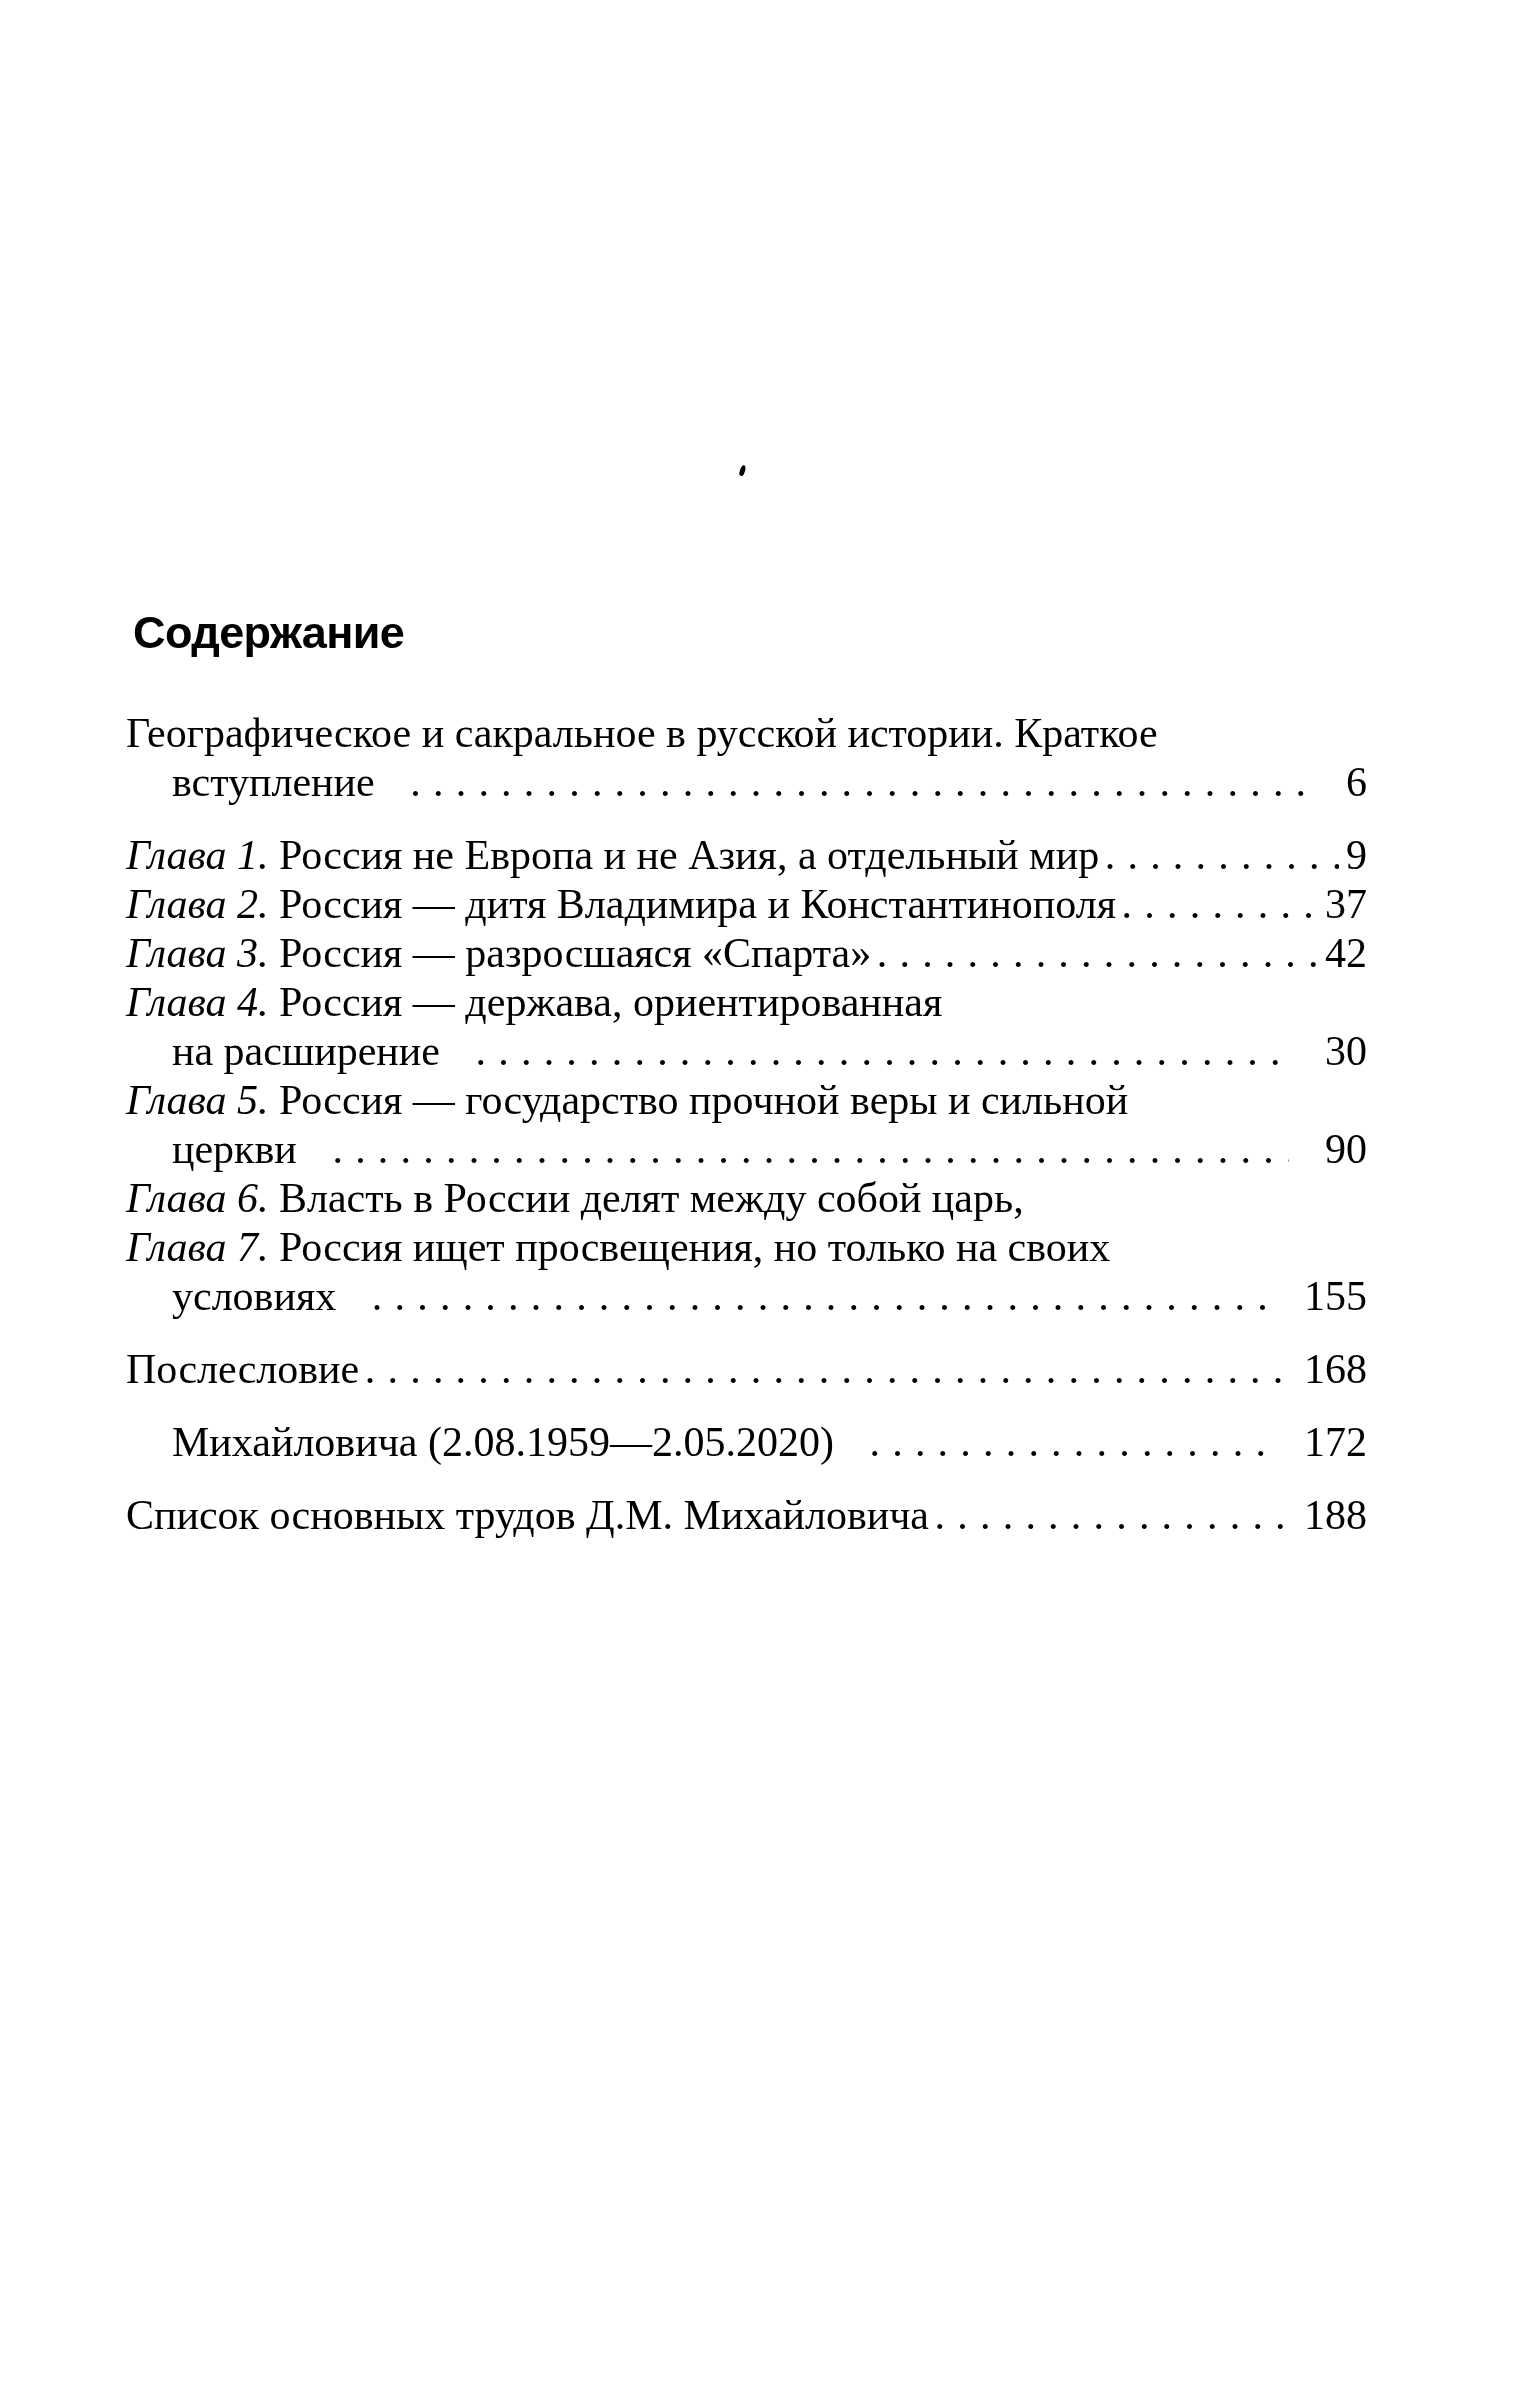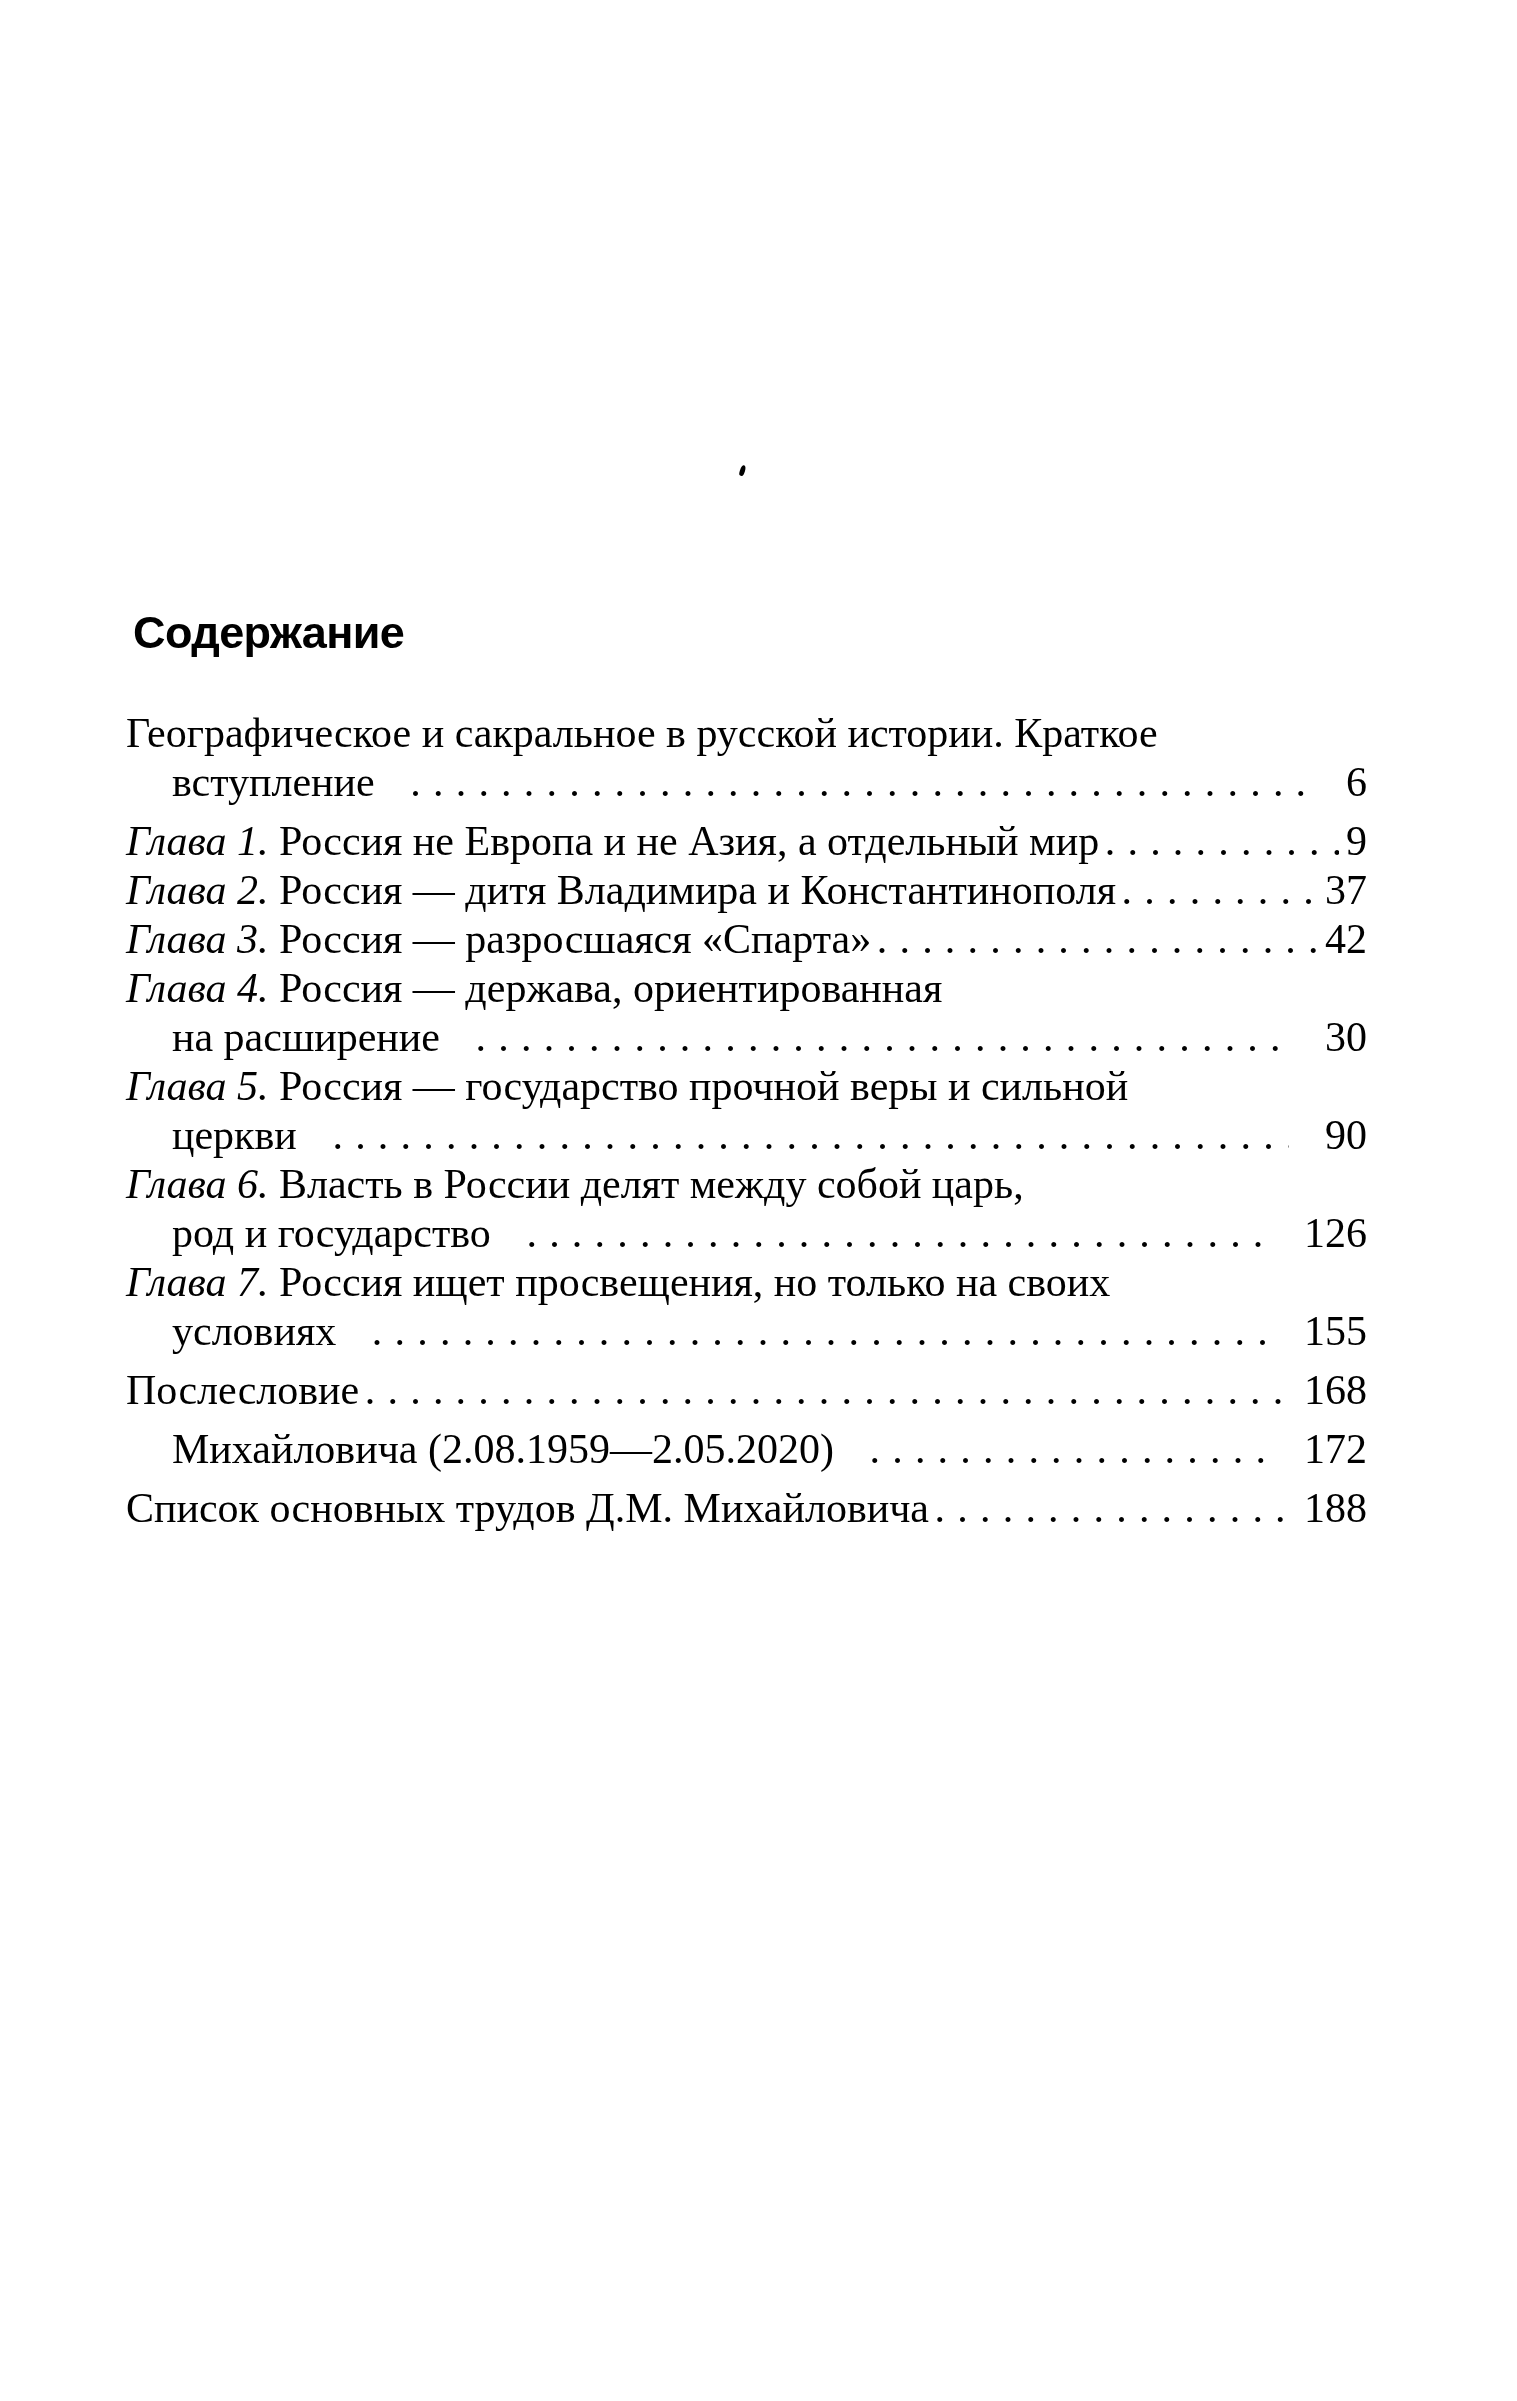--- a/index.html
+++ b/index.html
@@ -40,21 +40,21 @@
       left: 126px;
       top: 709px;
       width: 1241px;
       font-size: 42px;
       line-height: 49px;
     }
     .entry {
       position: relative;
     }
     .entry.gap-before {
-      margin-top: 10px;
+      margin-top: 24px;
     }
     .entry .line {
       display: flex;
       align-items: baseline;
       white-space: nowrap;
       height: 49px;
     }
     .entry .line.cont {
       padding-left: 46px;
       gap: 30px;
@@ -148,25 +148,20 @@
       <span class="leader"></span>
       <span class="page">90</span>
     </div>
   </div>
 
   <div class="entry">
     <div class="line">
       <span class="chap">Глава 6.</span>
       <span style="white-space:pre"> Власть в России делят между собой царь,</span>
     </div>
-    <div class="line cont">
-      <span>род и государство</span>
-      <span class="leader"></span>
-      <span class="page">126</span>
-    </div>
   </div>
 
   <div class="entry">
     <div class="line">
       <span class="chap">Глава 7.</span>
       <span style="white-space:pre"> Россия ищет просвещения, но только на своих</span>
     </div>
     <div class="line cont">
       <span>условиях</span>
       <span class="leader"></span>

